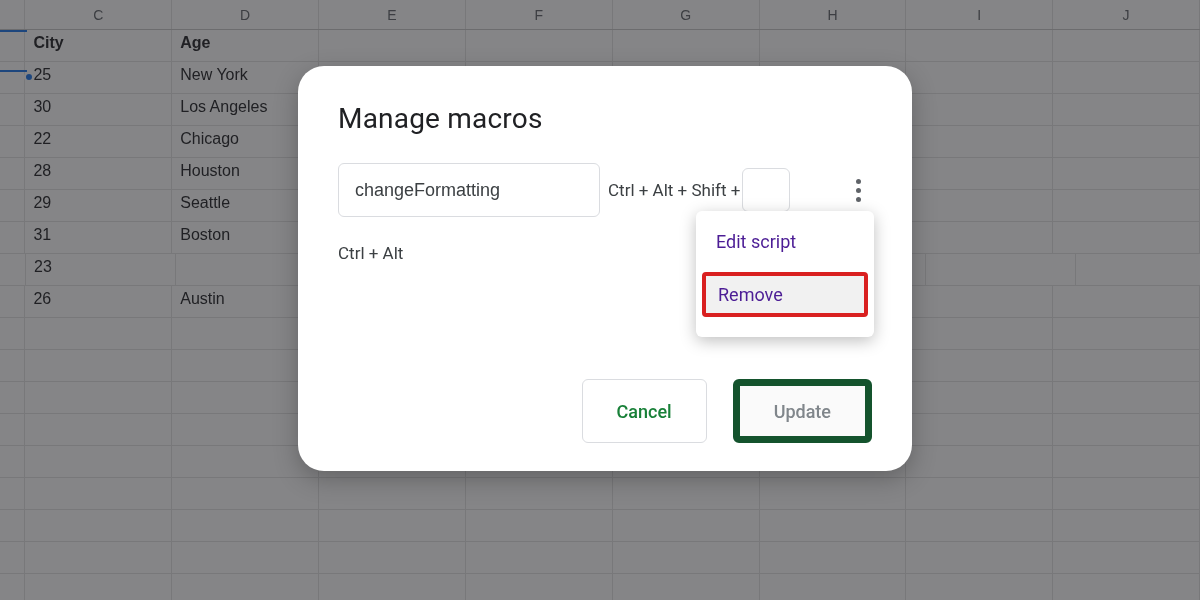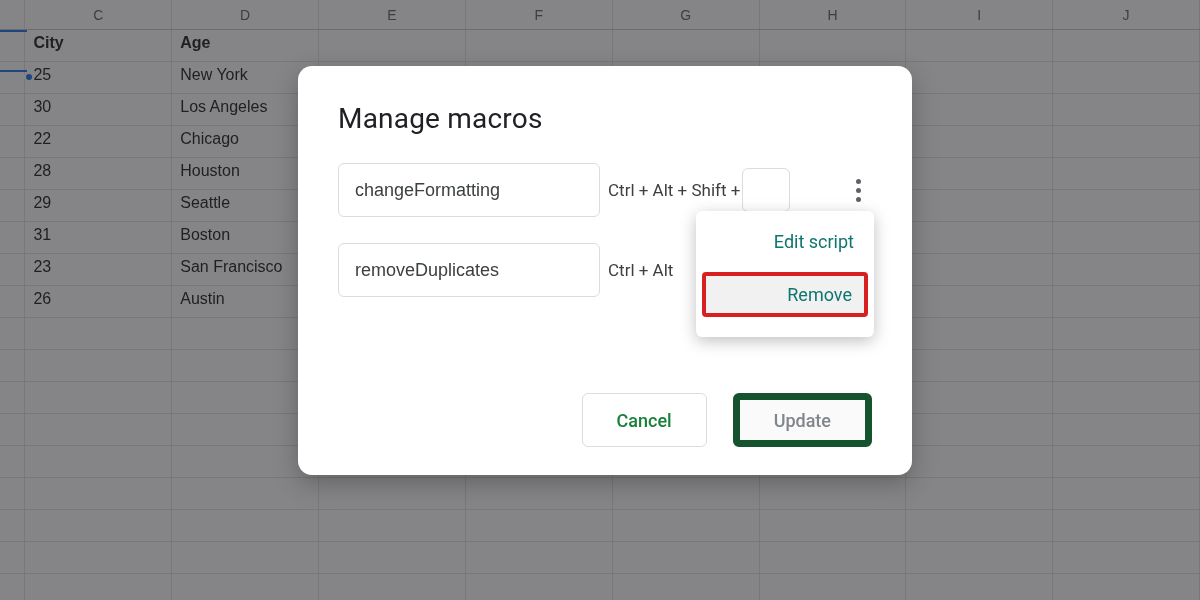--- a/index.html
+++ b/index.html
@@ -67,21 +67,21 @@
     background: rgba(32,33,36,0.55);
   }
 
   
   .dialog {
     position: absolute;
     left: 298px;
     top: 66px;
     width: 614px;
     background: #fff;
-    border-radius: 14px;
+    border-radius: 26px;
     box-shadow: 0 8px 24px rgba(0,0,0,0.25);
     padding: 36px 40px 28px 40px;
   }
   .dialog-title {
     font-size: 28px;
     font-weight: 400;
     color: #202124;
     margin-bottom: 28px;
     letter-spacing: 0.2px;
   }
@@ -144,49 +144,50 @@
     width: 178px;
     background: #fff;
     border-radius: 6px;
     box-shadow: 0 4px 16px rgba(0,0,0,0.25);
     padding: 10px 0;
     z-index: 5;
   }
   .menu-item {
     padding: 10px 20px;
     font-size: 18px;
-    color: #0f766e;
-    text-align: right;
+    color: #4c1d95;
+    text-align: left;
     cursor: pointer;
   }
   .menu-item.highlight {
     border: 4px solid #d92020;
     border-radius: 4px;
     margin: 10px 6px;
     padding: 8px 12px;
     background: #f1f1f1;
   }
 
   
   .dialog-footer {
     display: flex;
     justify-content: flex-end;
     gap: 26px;
     margin-top: 96px;
   }
   .btn {
-    height: 54px;
+    height: 64px;
     padding: 8px 34px;
     border-radius: 6px;
     font-size: 18px;
     font-weight: 500;
     display: flex;
     align-items: center;
     justify-content: center;
     cursor: pointer;
+    margin-top: 20px;
   }
   .btn-cancel {
     border: 1px solid #dadce0;
     background: #fff;
     color: #188038;
   }
   .btn-update {
     border: 7px solid #14532d;
     background: #fafafa;
     color: #80868b;
@@ -303,21 +304,20 @@
     <div class="cell col-E"></div>
       <div class="cell col-F"></div>
       <div class="cell col-G"></div>
       <div class="cell col-H"></div>
       <div class="cell col-I"></div>
       <div class="cell col-J"></div>
   </div>
   <div class="row">
     <div class="row-gutter"></div>
     <div class="cell col-C">23</div>
-    <div class="cell col-D">San Francisco</div>
     <div class="cell col-E"></div>
       <div class="cell col-F"></div>
       <div class="cell col-G"></div>
       <div class="cell col-H"></div>
       <div class="cell col-I"></div>
       <div class="cell col-J"></div>
   </div>
   <div class="row">
     <div class="row-gutter"></div>
     <div class="cell col-C">26</div>
@@ -447,21 +447,20 @@
         </div>
     </div>
 
     <div class="menu">
       <div class="menu-item">Edit script</div>
       <div class="menu-item highlight">Remove</div>
     </div>
   </div>
 
   <div class="macro-row">
-    <input class="macro-input" value="removeDuplicates" style="">
     <span class="shortcut-label">Ctrl + Alt</span>
   </div>
 
   <div class="dialog-footer">
     <div class="btn btn-cancel">Cancel</div>
     <div class="btn btn-update">Update</div>
   </div>
 </div>
 
 </body></html>

